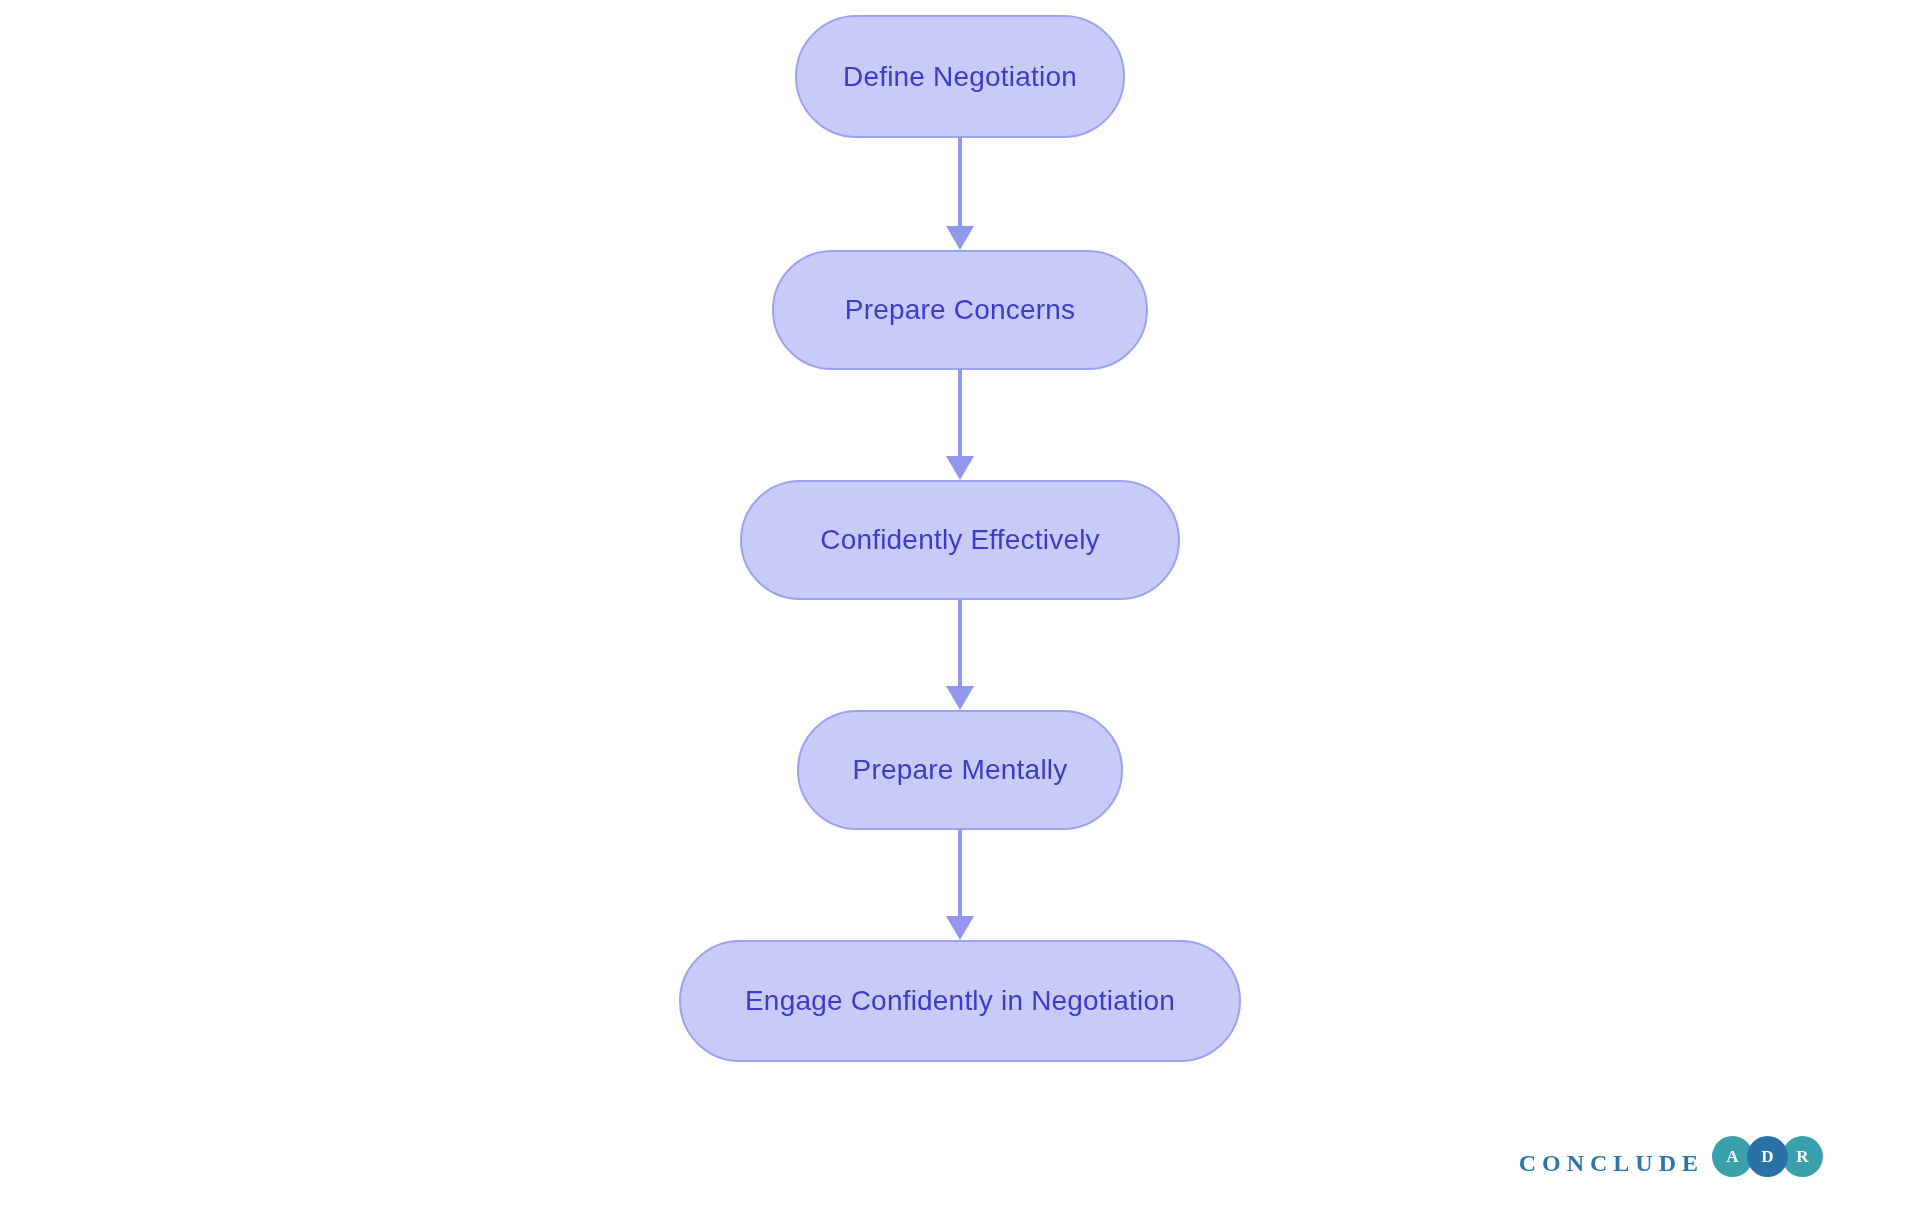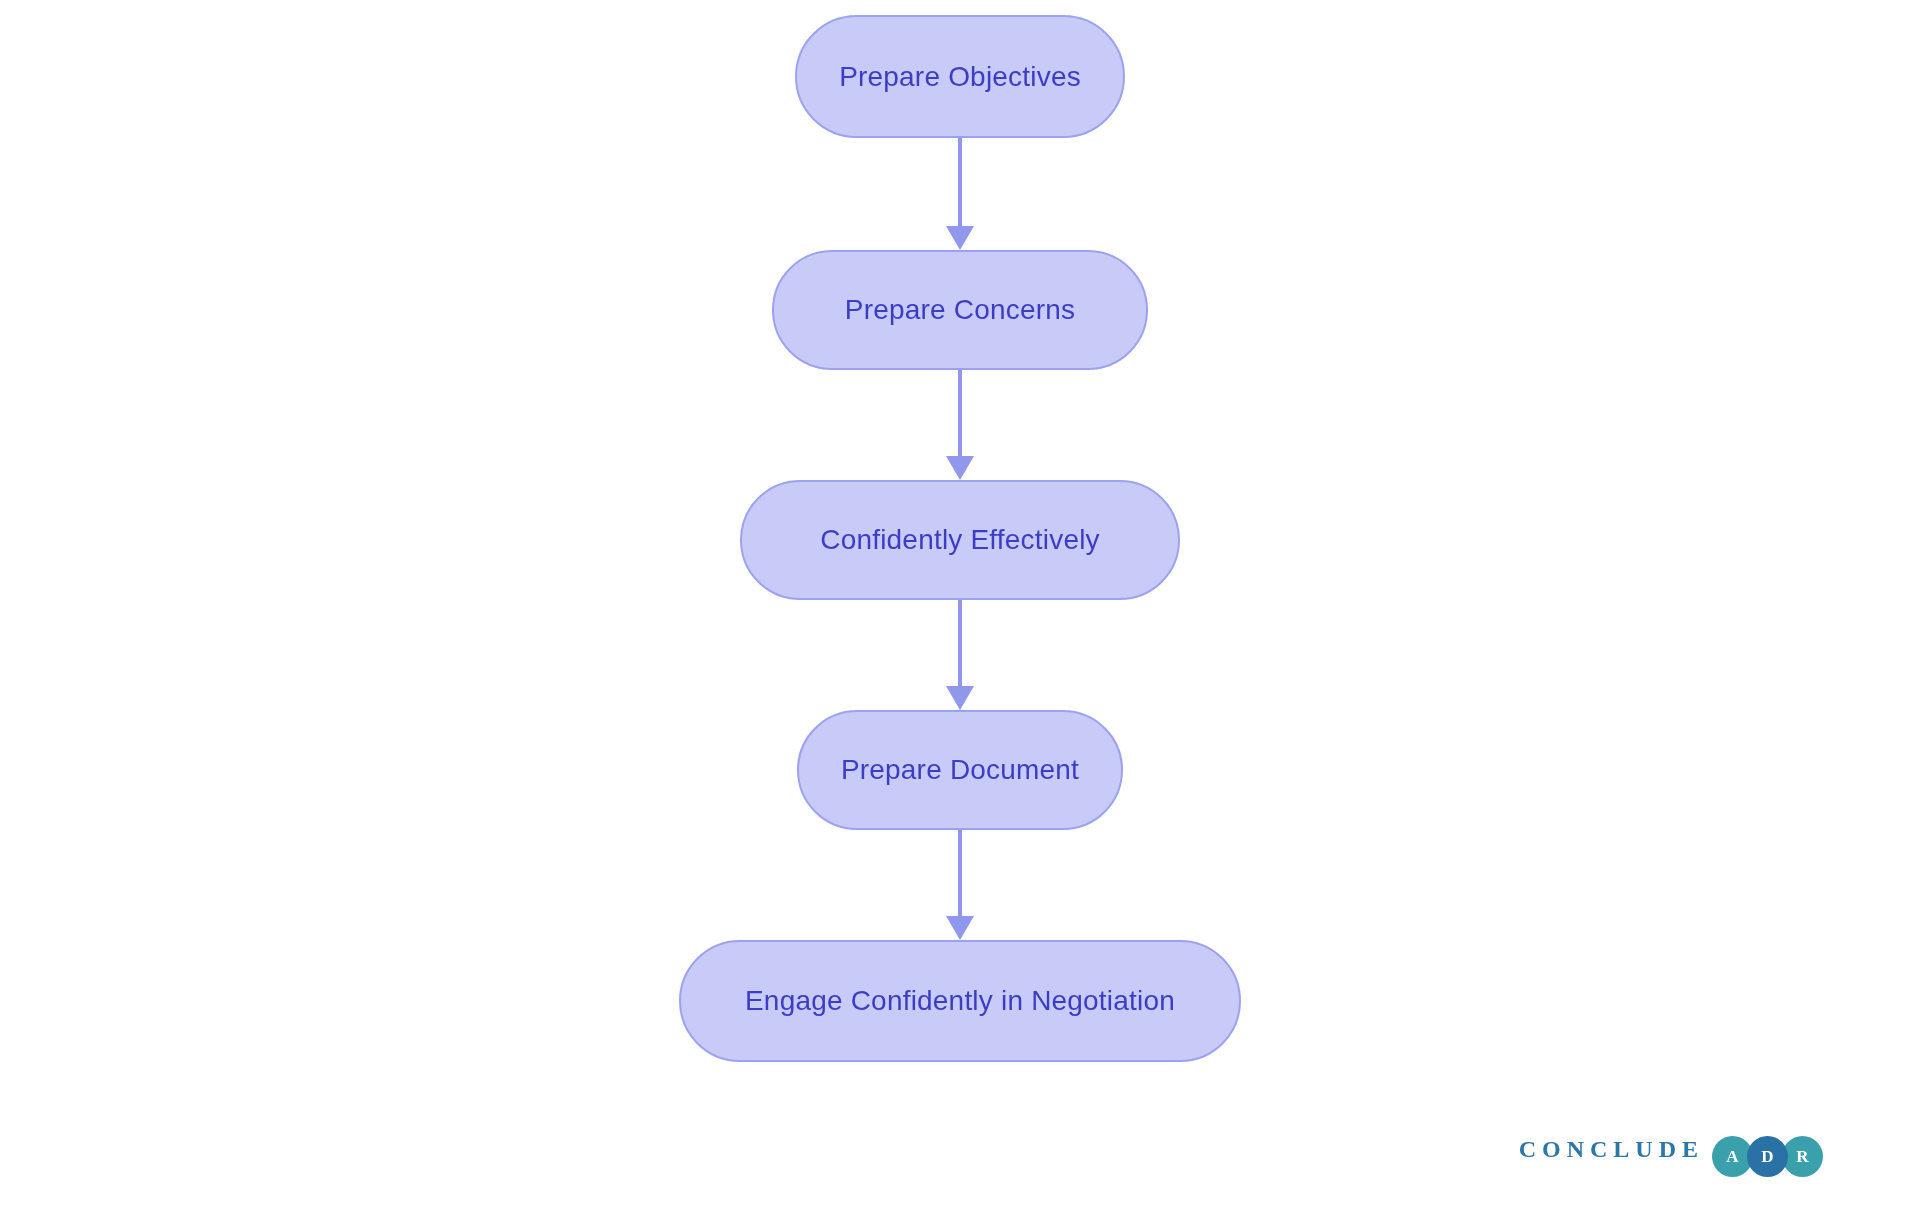--- a/index.html
+++ b/index.html
@@ -75,21 +75,21 @@
     border-right: 14px solid transparent;
     border-top: 24px solid var(--arrow);
   }
 
   
   .logo {
     position: absolute;
     right: 97px;
     top: 1136px;
     display: flex;
-    align-items: flex-start;
+    align-items: flex-end;
   }
   .brand-name {
     font-family: "Liberation Serif", "DejaVu Serif", serif;
     font-weight: 700;
     font-size: 24px;
     letter-spacing: 6px;
     color: var(--logo-text);
     margin-right: 8px;
   }
   .badges {
@@ -110,21 +110,21 @@
   }
   .badge-teal { background: var(--badge-teal); position: relative; z-index: 1; }
   .badge-blue { background: var(--badge-blue); position: relative; z-index: 2; margin-left: -6px; margin-right: -6px; }
 </style>
 </head>
 <body>
 
 <div class="canvas">
 
   <div class="node node-1">
-    <span class="node-label">Prepare Objectives</span>
+    <span class="node-label">Define Negotiation</span>
   </div>
 
   <div class="arrow arrow-1">
     <div class="arrow-line"></div>
     <div class="arrow-head"></div>
   </div>
 
   <div class="node node-2">
     <span class="node-label">Prepare Concerns</span>
   </div>
@@ -137,21 +137,21 @@
   <div class="node node-3">
     <span class="node-label">Confidently Effectively</span>
   </div>
 
   <div class="arrow arrow-3">
     <div class="arrow-line"></div>
     <div class="arrow-head"></div>
   </div>
 
   <div class="node node-4">
-    <span class="node-label">Prepare Document</span>
+    <span class="node-label">Prepare Mentally</span>
   </div>
 
   <div class="arrow arrow-4">
     <div class="arrow-line"></div>
     <div class="arrow-head"></div>
   </div>
 
   <div class="node node-5">
     <span class="node-label">Engage Confidently in Negotiation</span>
   </div>

